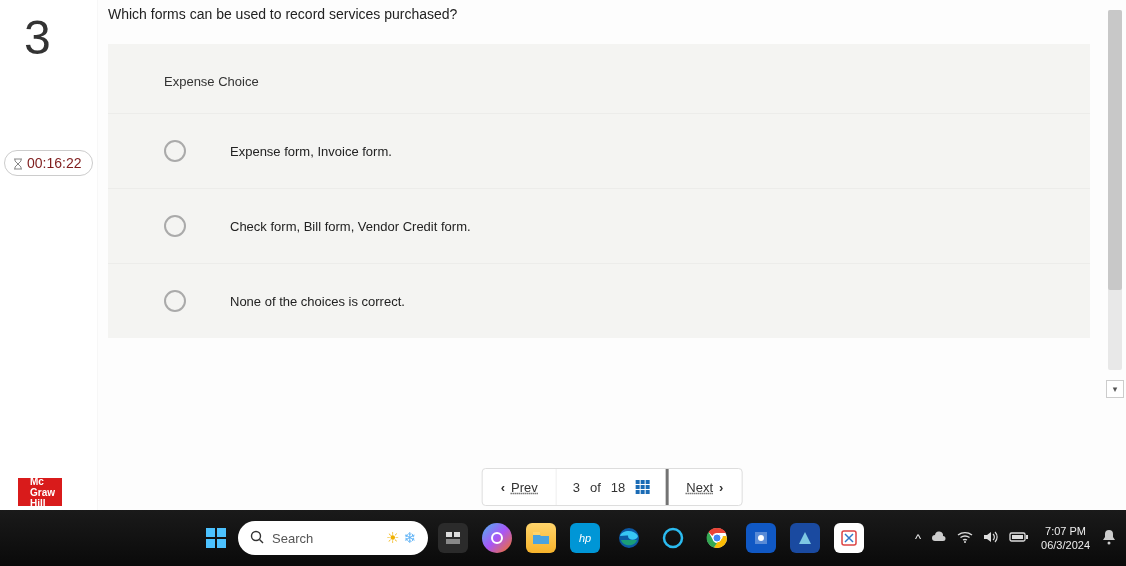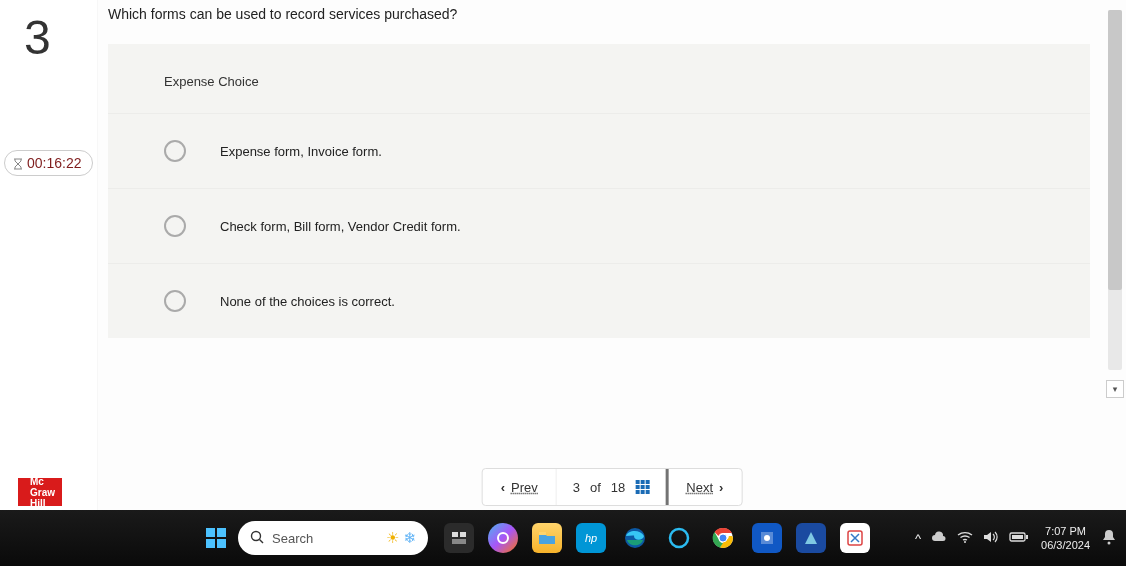--- a/index.html
+++ b/index.html
@@ -84,21 +84,21 @@
     .mc-header {
       font-size: 13px;
       color: #333;
       padding: 30px 0 24px 56px;
       font-weight: 500;
     }
     .option-row {
       padding: 26px 20px 26px 56px;
       display: flex;
       align-items: center;
-      gap: 34px;
+      gap: 44px;
       border-top: 1px solid rgba(0,0,0,0.03);
       cursor: pointer;
     }
     .radio-circle {
       width: 22px; height: 22px;
       border: 2px solid #aaa;
       border-radius: 50%;
       flex-shrink: 0;
     }
     .option-text {
@@ -210,21 +210,21 @@
       padding: 0 12px;
       gap: 8px;
       color: #555;
       font-size: 13px;
     }
     .search-pill .sicon { font-size: 14px; color: #333; }
     .tb-icons {
       display: flex;
       align-items: center;
       gap: 14px;
-      margin-left: 10px;
+      margin-left: 4px;
     }
     .tb-app {
       width: 30px; height: 30px;
       border-radius: 6px;
       display: flex;
       align-items: center;
       justify-content: center;
       font-size: 17px;
       cursor: pointer;
       color: #fff;

